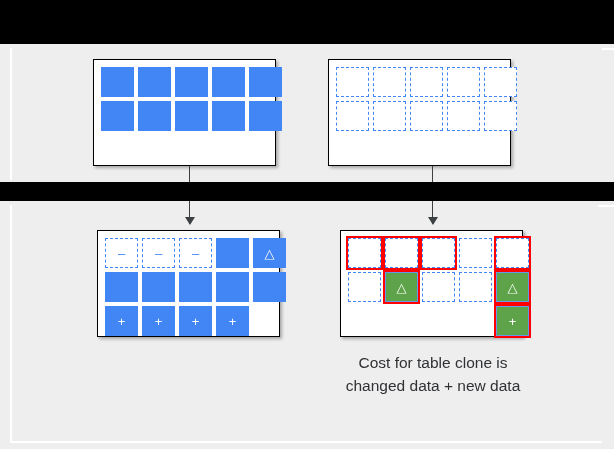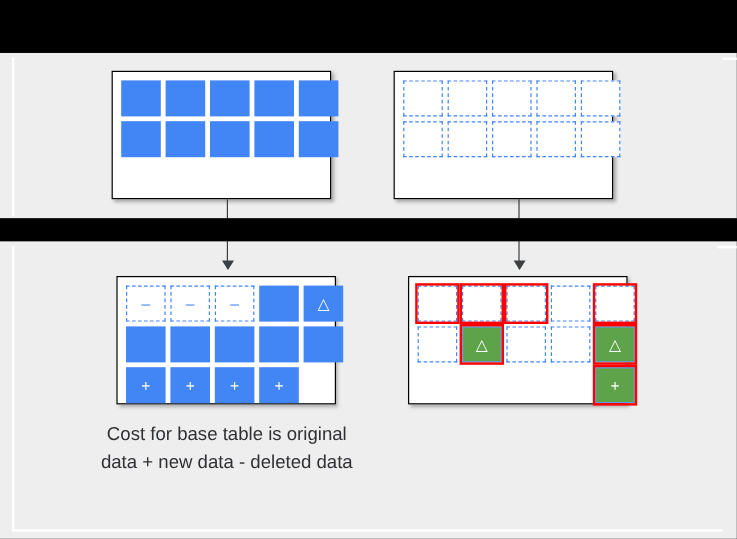--- a/index.html
+++ b/index.html
@@ -245,16 +245,16 @@
         <div class="cell empty"></div>
         <div class="cell empty"></div>
         <div class="cell empty"></div>
         <div class="cell empty"></div>
         <div class="cell green ringed">
           <span class="glyph">+</span>
         </div>
       </div>
   </div>
 
-  <div class="caption" style="left:84px; top:352px; width:210px;">Cost for base table is original data + new data - deleted data</div>
-
+
+  <div class="caption" style="left:340px; top:352px; width:186px;">Cost for table clone is changed data + new data</div>
 
 </div>
 
 </body></html>

